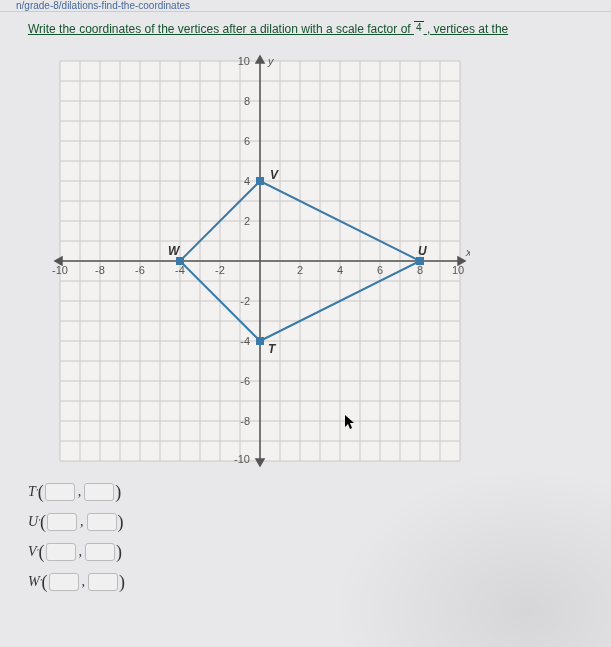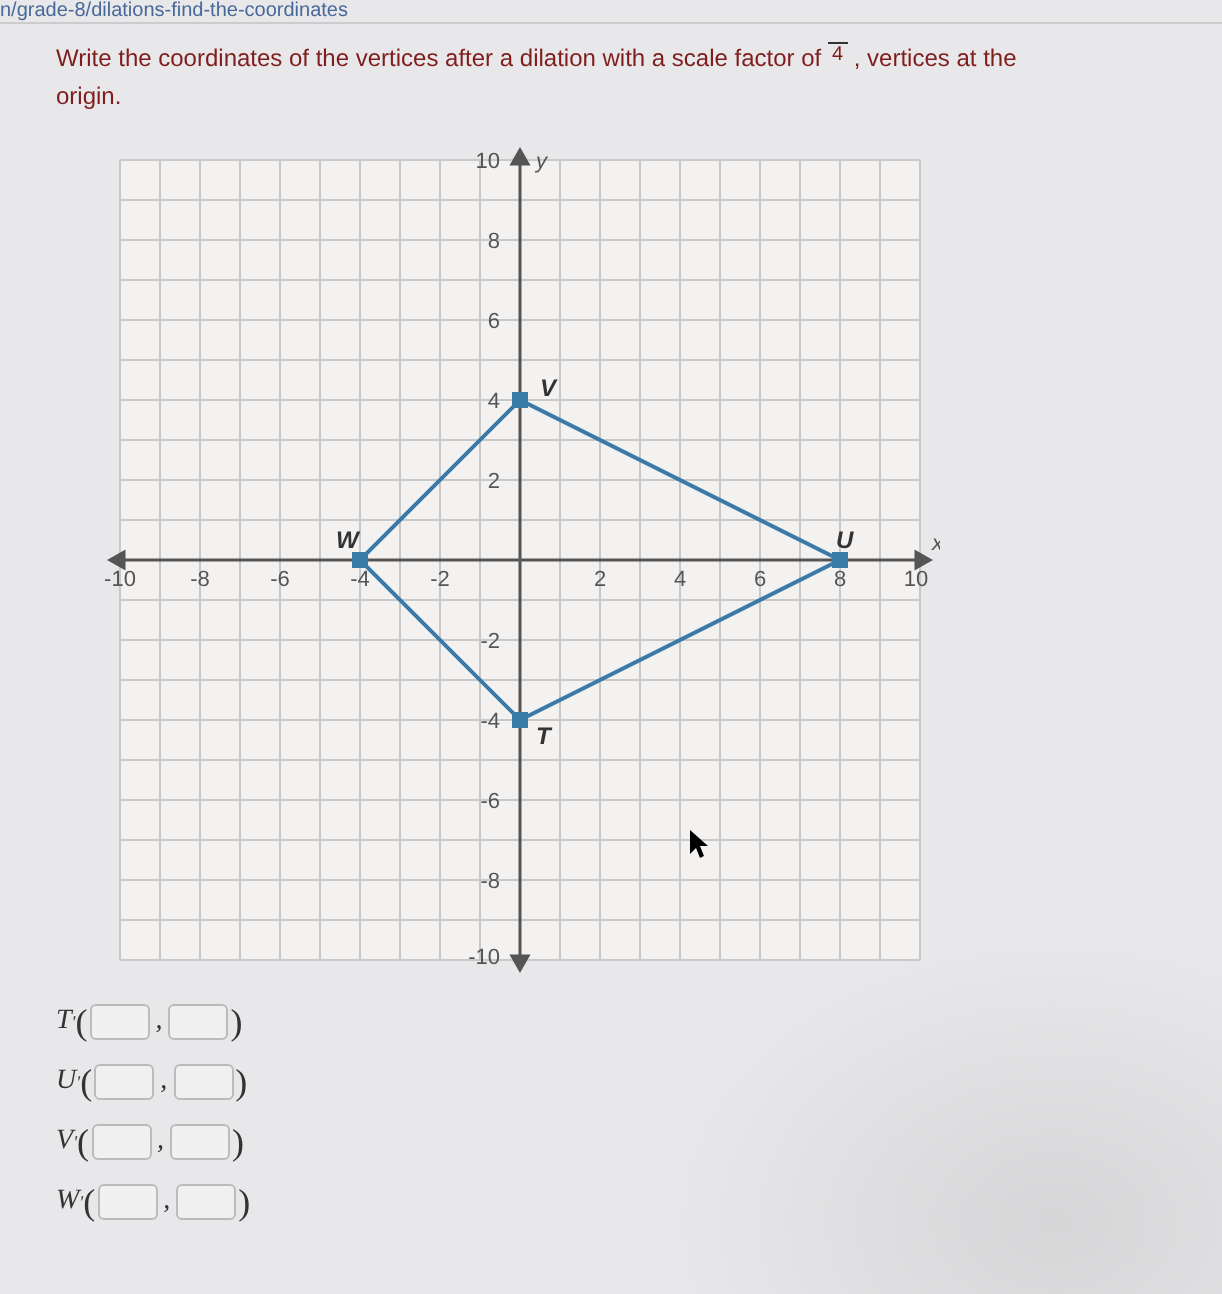--- a/index.html
+++ b/index.html
@@ -7,28 +7,29 @@
   width: 611px;
   height: 647px;
   background: #e8e8ea;
   font-family: Arial, sans-serif;
   overflow: hidden;
   position: relative;
 }
 .breadcrumb {
   font-size: 10px;
   color: #486899;
-  padding: 0 0;
+  padding: 0 16px;
   border-bottom: 1px solid #ccc;
 }
 .problem-text {
   padding: 8px 20px 4px 28px;
   font-size: 12px;
-  color: #7f1d1d;
+  color: #14532d;
   line-height: 1.6;
+  text-decoration: underline;
 }
 .frac {
   display: inline-block;
   text-align: center;
   vertical-align: middle;
   font-size: 10px;
   position: relative;
   top: -2px;
 }
 .frac .num { display: block; border-bottom: 1px solid #333; padding: 0 2px; line-height:1;}
@@ -88,21 +89,20 @@
 
 <div class="breadcrumb">n/grade-8/dilations-find-the-coordinates</div>
 
 <div class="problem-text">
   <span>Write the coordinates of the vertices after a dilation with a scale factor of </span>
   <span class="frac">
     <span class="num"></span>
     <span class="den">4</span>
   </span>
   <span>, vertices at the</span>
-  <div>origin.</div>
 </div>
 
 <div class="graph-container">
   <svg width="420" height="420" viewBox="0 0 420 420">
     <g>
       <rect x="10" y="10" width="400" height="400" fill="#f4f2f0" stroke="none"></rect>
     </g>
     <g stroke="#c8c8c8" stroke-width="1">
       <line x1="10" y1="10" x2="10" y2="410"></line>
         <line x1="30" y1="10" x2="30" y2="410"></line>

